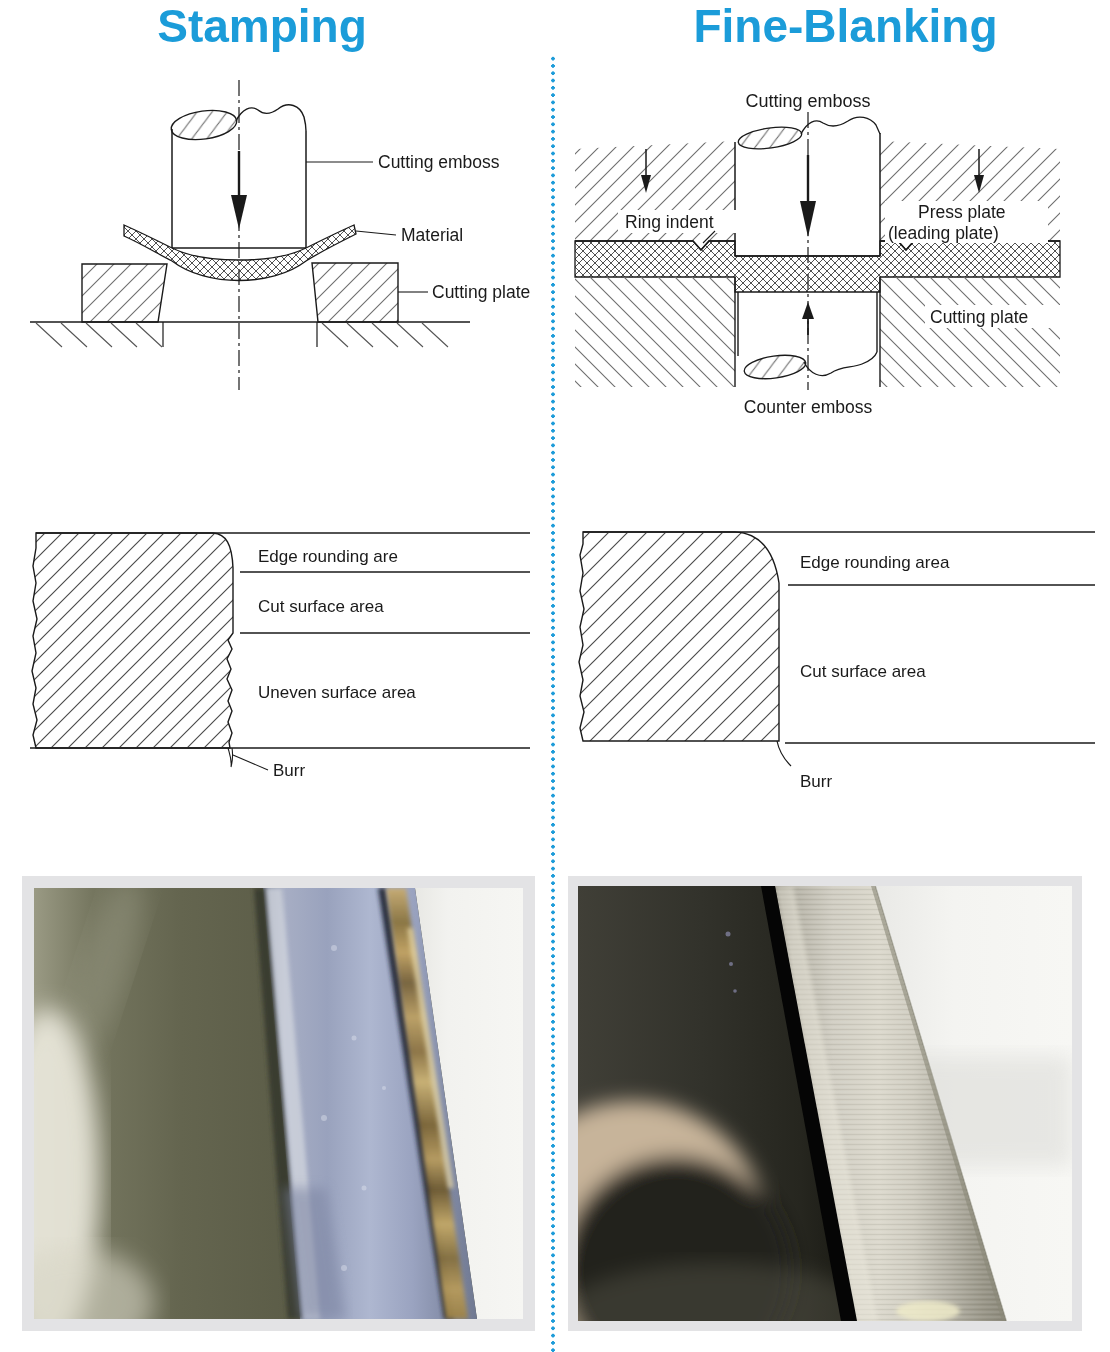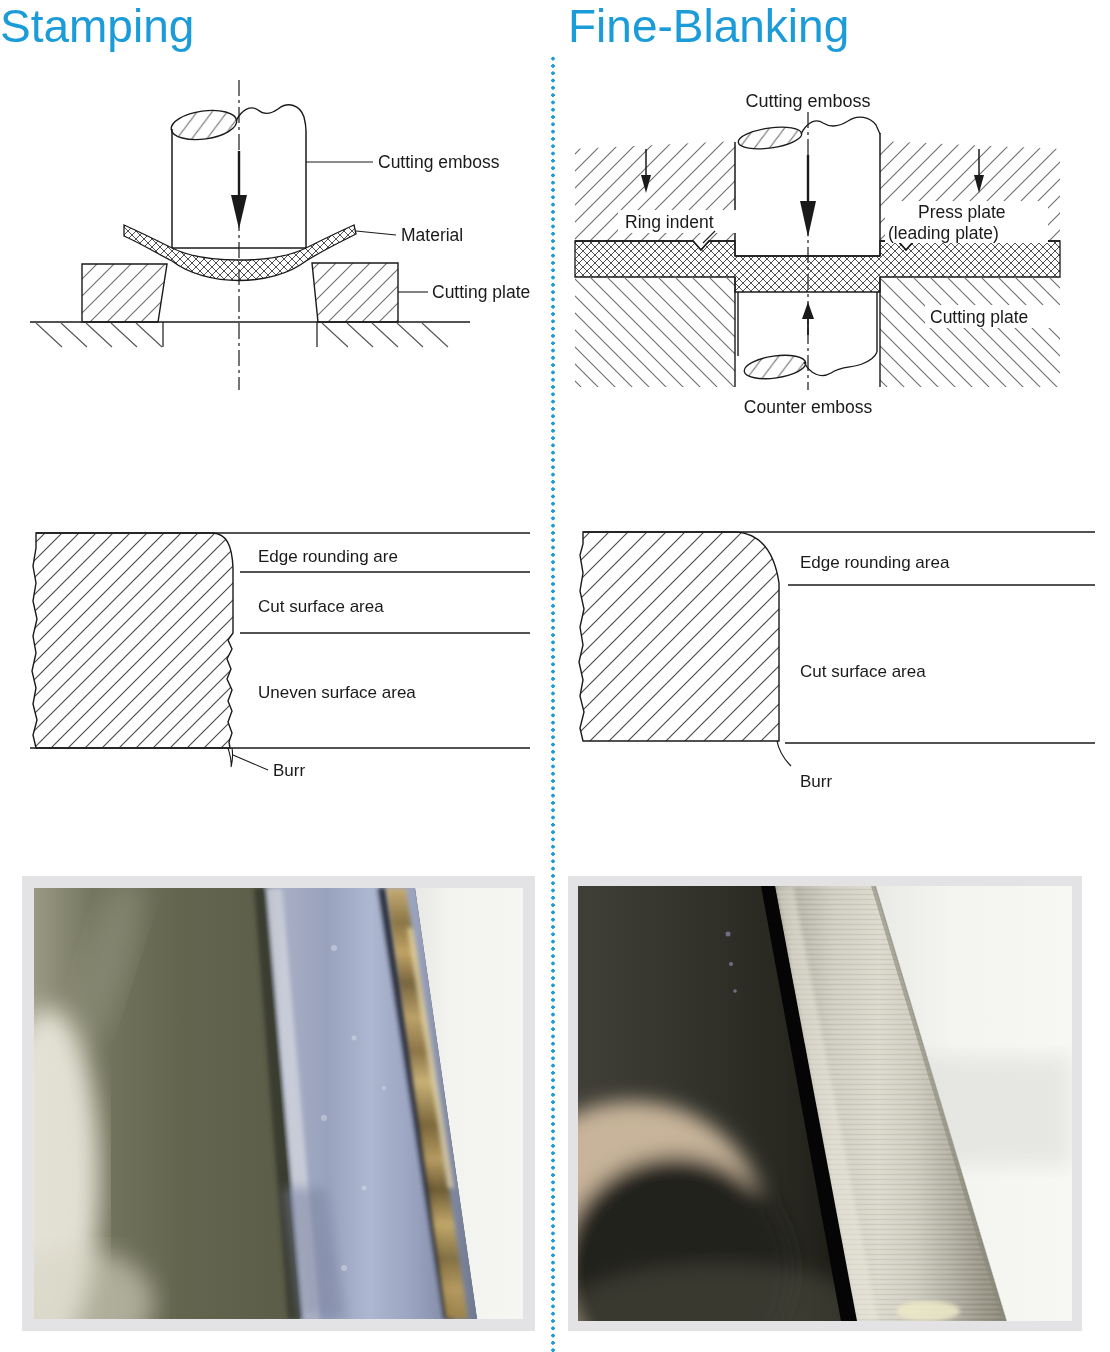--- a/index.html
+++ b/index.html
@@ -1,19 +1,19 @@
 <!DOCTYPE html>
 <html><head>
 <meta charset="utf-8">
 <style>
   html,body{margin:0;padding:0;background:#ffffff;}
   body{width:1110px;height:1352px;position:relative;font-family:"Liberation Sans",sans-serif;overflow:hidden;}
   .page{position:absolute;inset:0;}
-  .col-title{position:absolute;top:0;height:55px;line-height:52px;text-align:left;
-    font-size:46px;color:#1B9CD9;letter-spacing:0;}
+  .col-title{position:absolute;top:0;height:55px;line-height:52px;text-align:center;
+    font-size:46px;color:#1B9CD9;letter-spacing:0;font-weight:bold;}
   .col-title.left{left:0;width:548px;padding-right:24px;box-sizing:border-box;}
   .col-title.right{left:568px;width:555px;}
   .divider{position:absolute;left:550px;top:55px;width:6px;height:1297px;
     background-image:radial-gradient(circle 2px at 3px 3.6px,#1E9CD9 97%,rgba(0,0,0,0));
     background-size:6px 7.3px;background-repeat:repeat-y;}
   svg{position:absolute;display:block;}
   #sv1{left:0;top:55px;}
   #sv2{left:555px;top:55px;}
   #sv3{left:0;top:510px;}
   #sv4{left:555px;top:510px;}

